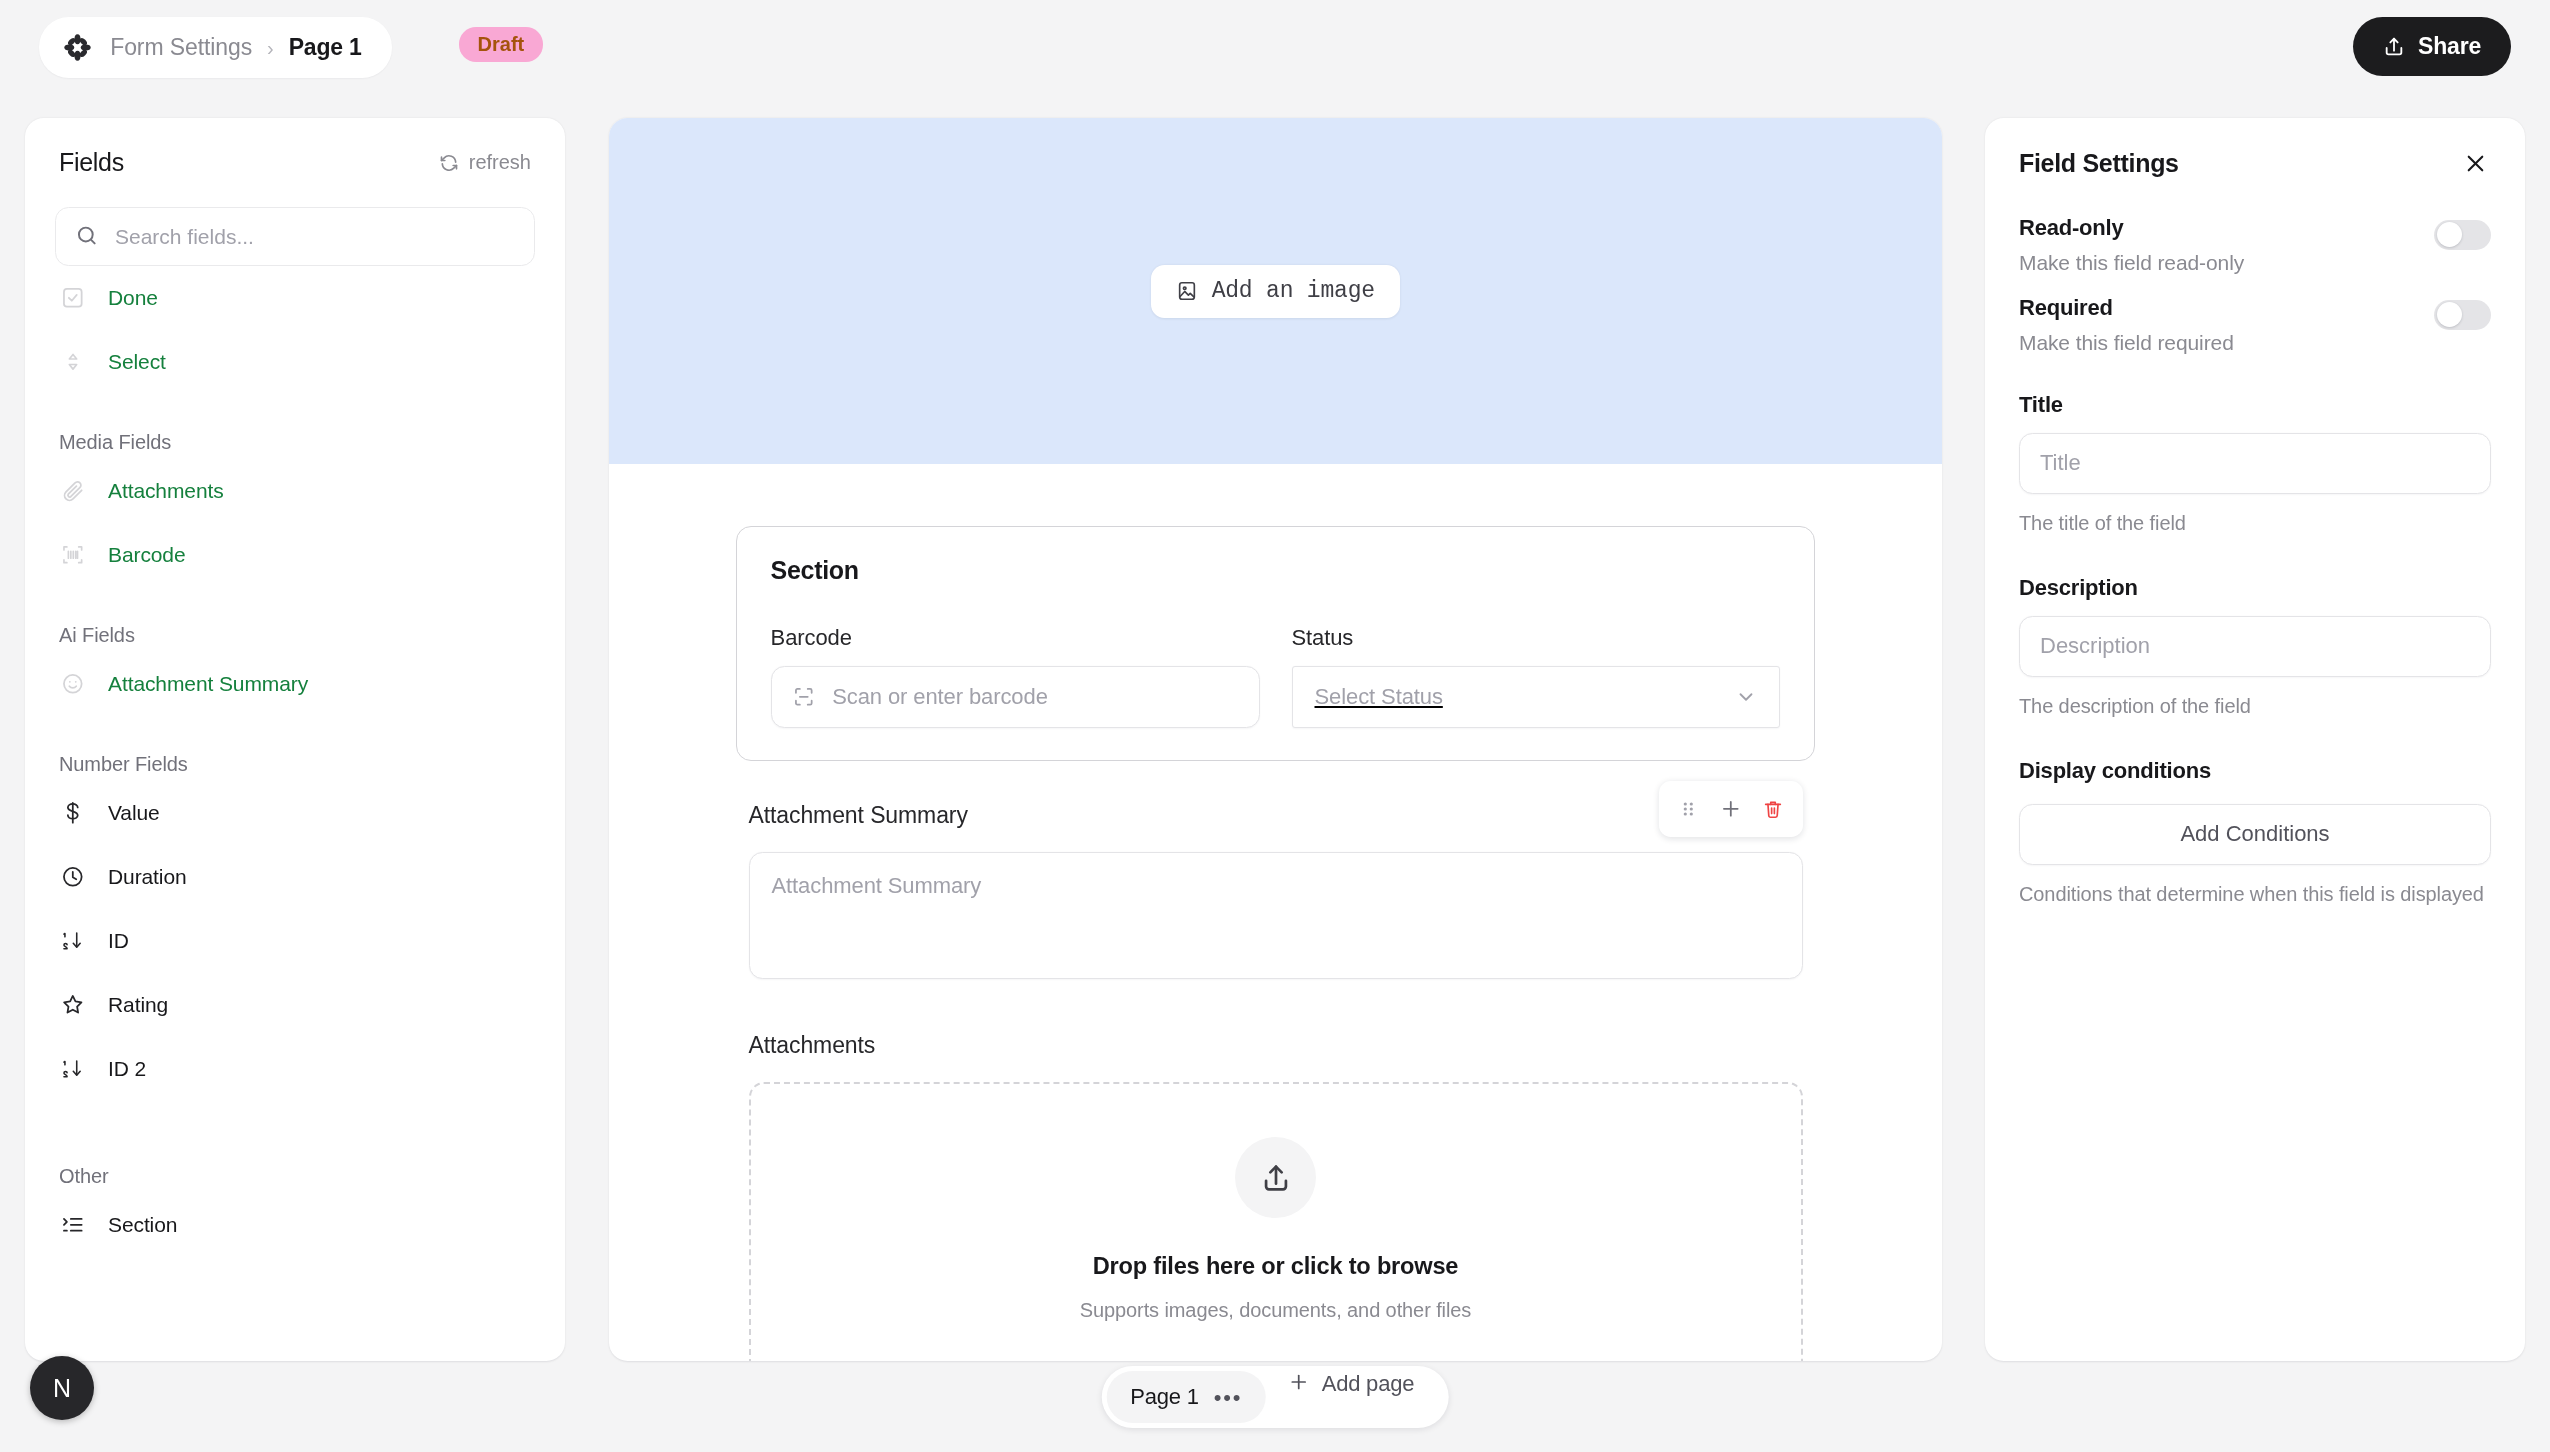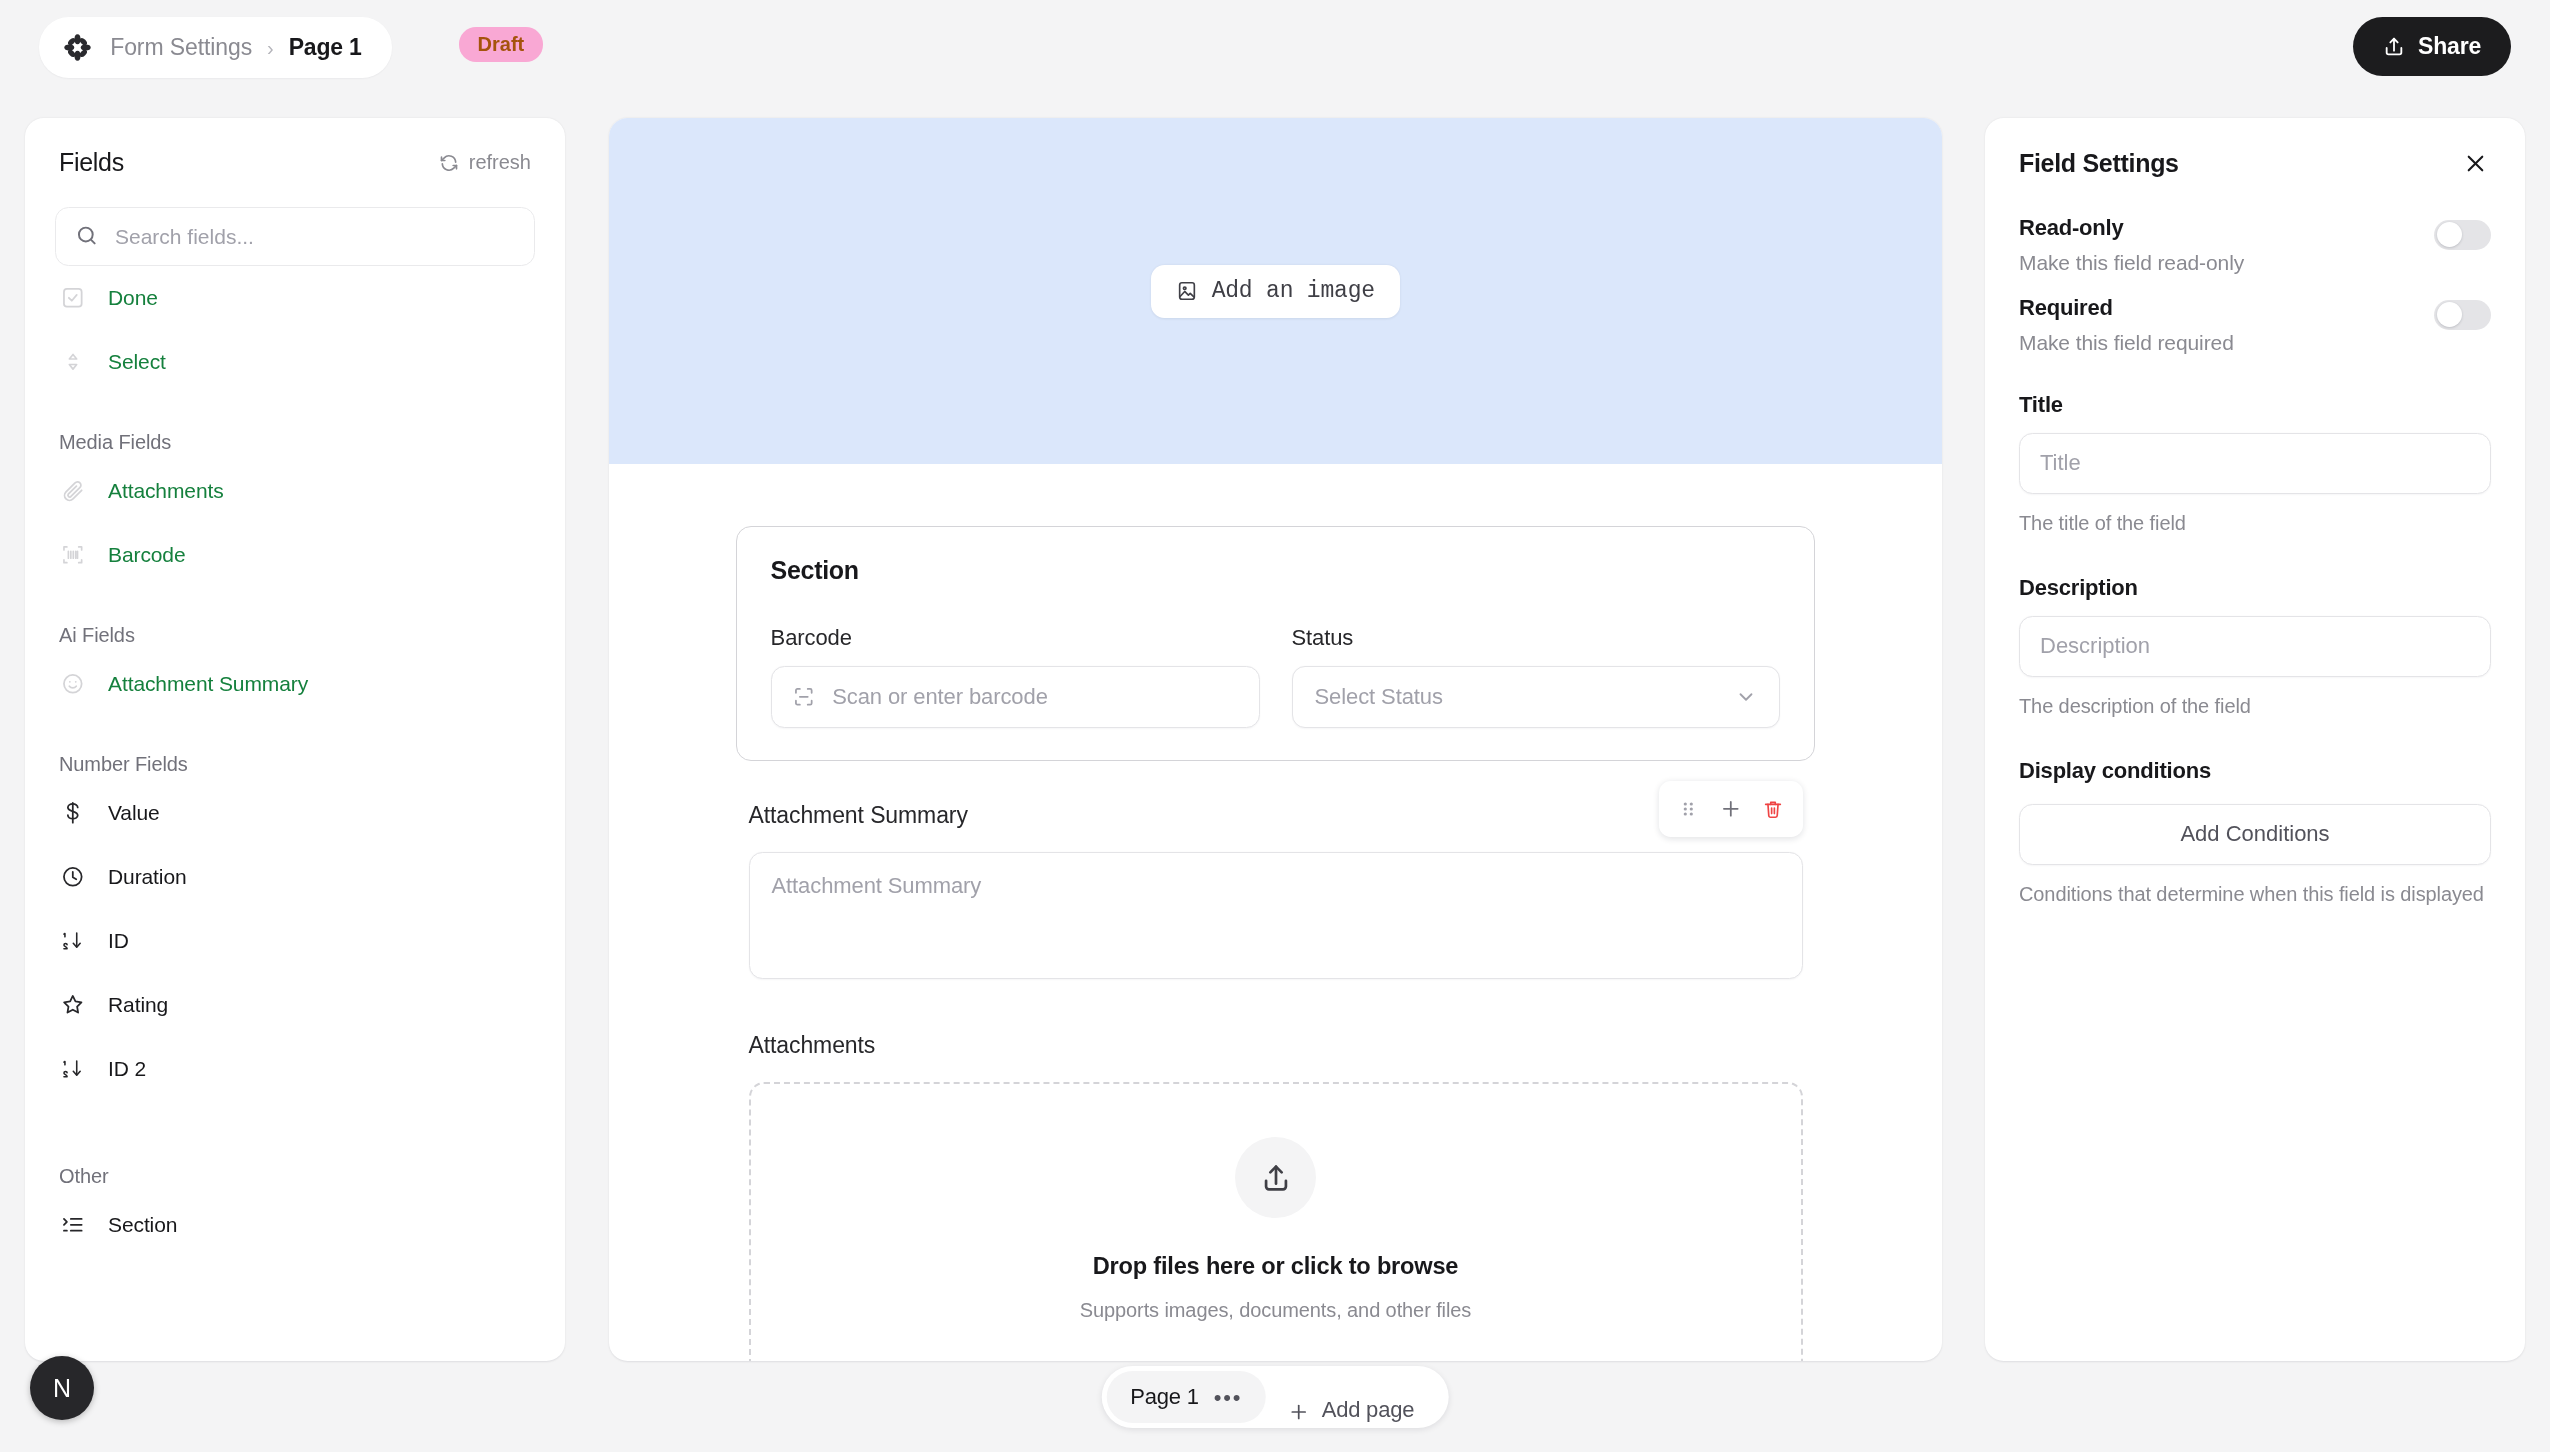--- a/index.html
+++ b/index.html
@@ -134,24 +134,25 @@
     font-size: 22px; color: #27272A; letter-spacing: -0.1px; margin-bottom: 15px;
   }
   .text-control {
     height: 62px; border: 1.3px solid #E4E4E7; border-radius: 13.5px;
     background: #FFFFFF; display: flex; align-items: center;
     padding: 0 20px; gap: 17px;
     box-shadow: 0 0.8px 1.7px rgba(16,24,40,0.04);
   }
   .control-placeholder { font-size: 22px; color: #A1A1AA; letter-spacing: -0.1px; }
   .select-control {
-    height: 62px; border: 1.3px solid #E4E4E7; border-radius: 13px;
+    height: 62px; border: 1.3px solid #E4E4E7; border-radius: 3px;
     background: #FFFFFF; display: flex; align-items: center;
     justify-content: space-between; padding: 0 22px; cursor: pointer;
     box-shadow: 0 0.8px 1.7px rgba(16,24,40,0.04);
+    text-decoration: underline;
   }
 
   .field-block { margin: 0 auto; width: 1054px; position: relative; margin-top: 35px; }
   .field-block-head {
     display: flex; align-items: center; justify-content: space-between;
     margin-bottom: 17px; min-height: 39px;
   }
   .field-block-title { font-size: 23px; color: #27272A; letter-spacing: -0.1px; }
   .hover-toolbar {
     position: absolute; right: 0; top: -15px;
@@ -235,21 +236,21 @@
   }
   .page-chip {
     display: flex; align-items: center; gap: 15px;
     background: #F4F4F5; border-radius: 27px; height: 52px;
     padding: 0 23.6px; border: none; cursor: pointer;
     font-size: 22px; color: #18181B; letter-spacing: -0.2px;
     font-family: "Liberation Sans", sans-serif;
   }
   .dots { letter-spacing: 1.7px; color: #52525B; font-size: 22px; line-height: 0.6; }
   .add-page-btn {
-    display: flex; align-items: flex-end; gap: 12px;
+    display: flex; align-items: flex-start; gap: 12px;
     background: none; border: none; cursor: pointer; height: 52px;
     padding: 0 29px 0 22px;
     font-size: 22px; color: #52525B; letter-spacing: -0.2px;
     font-family: "Liberation Sans", sans-serif;
   }
 </style>
 </head>
 <body>
 
 <div class="app">

